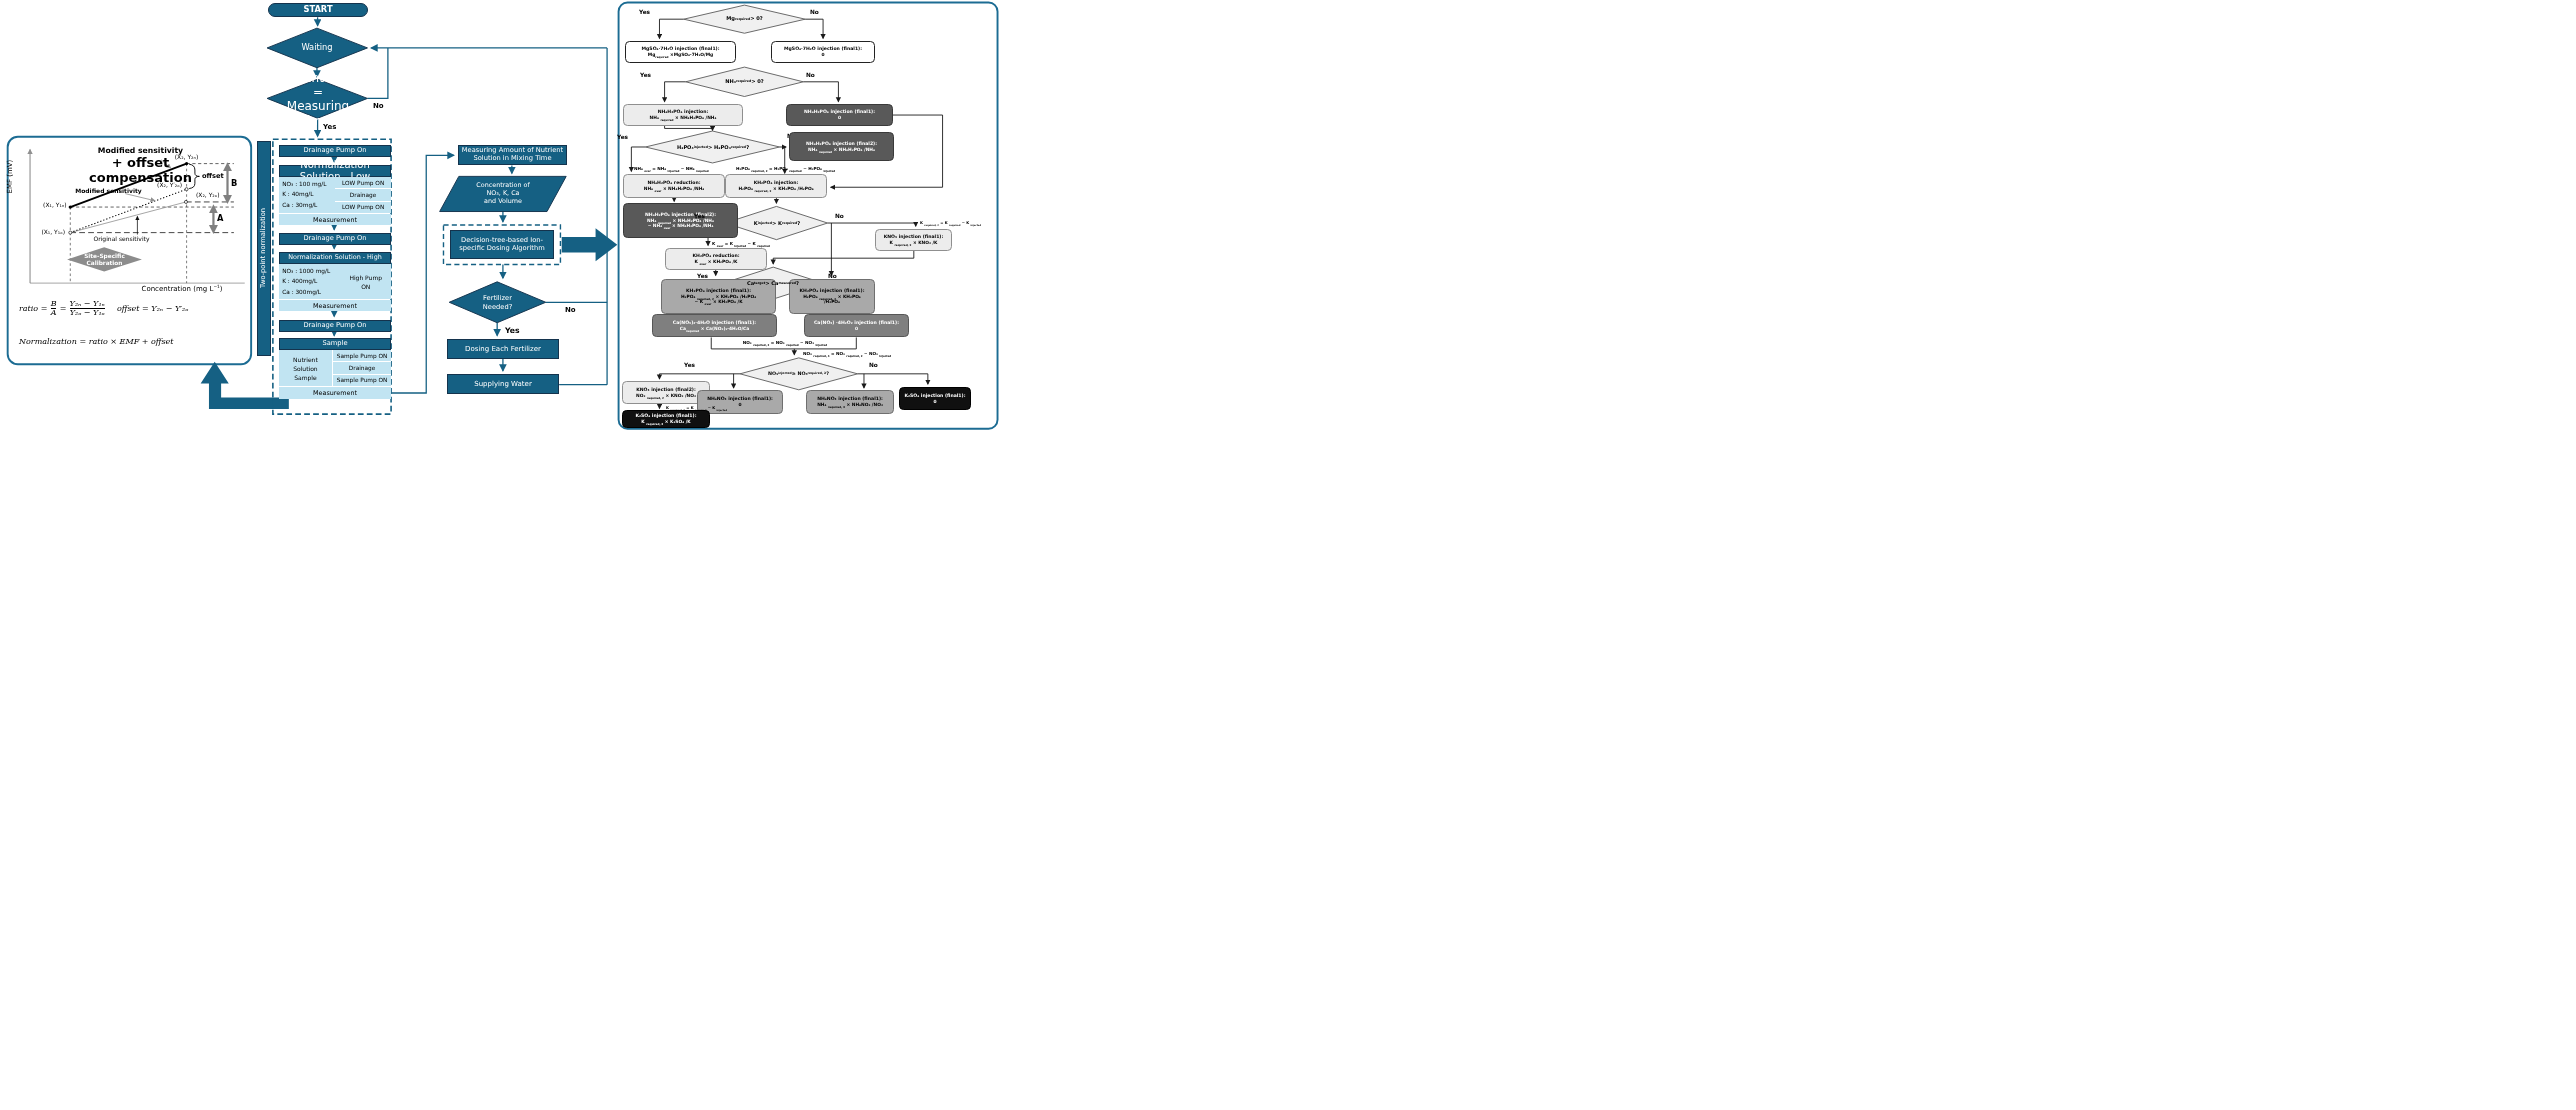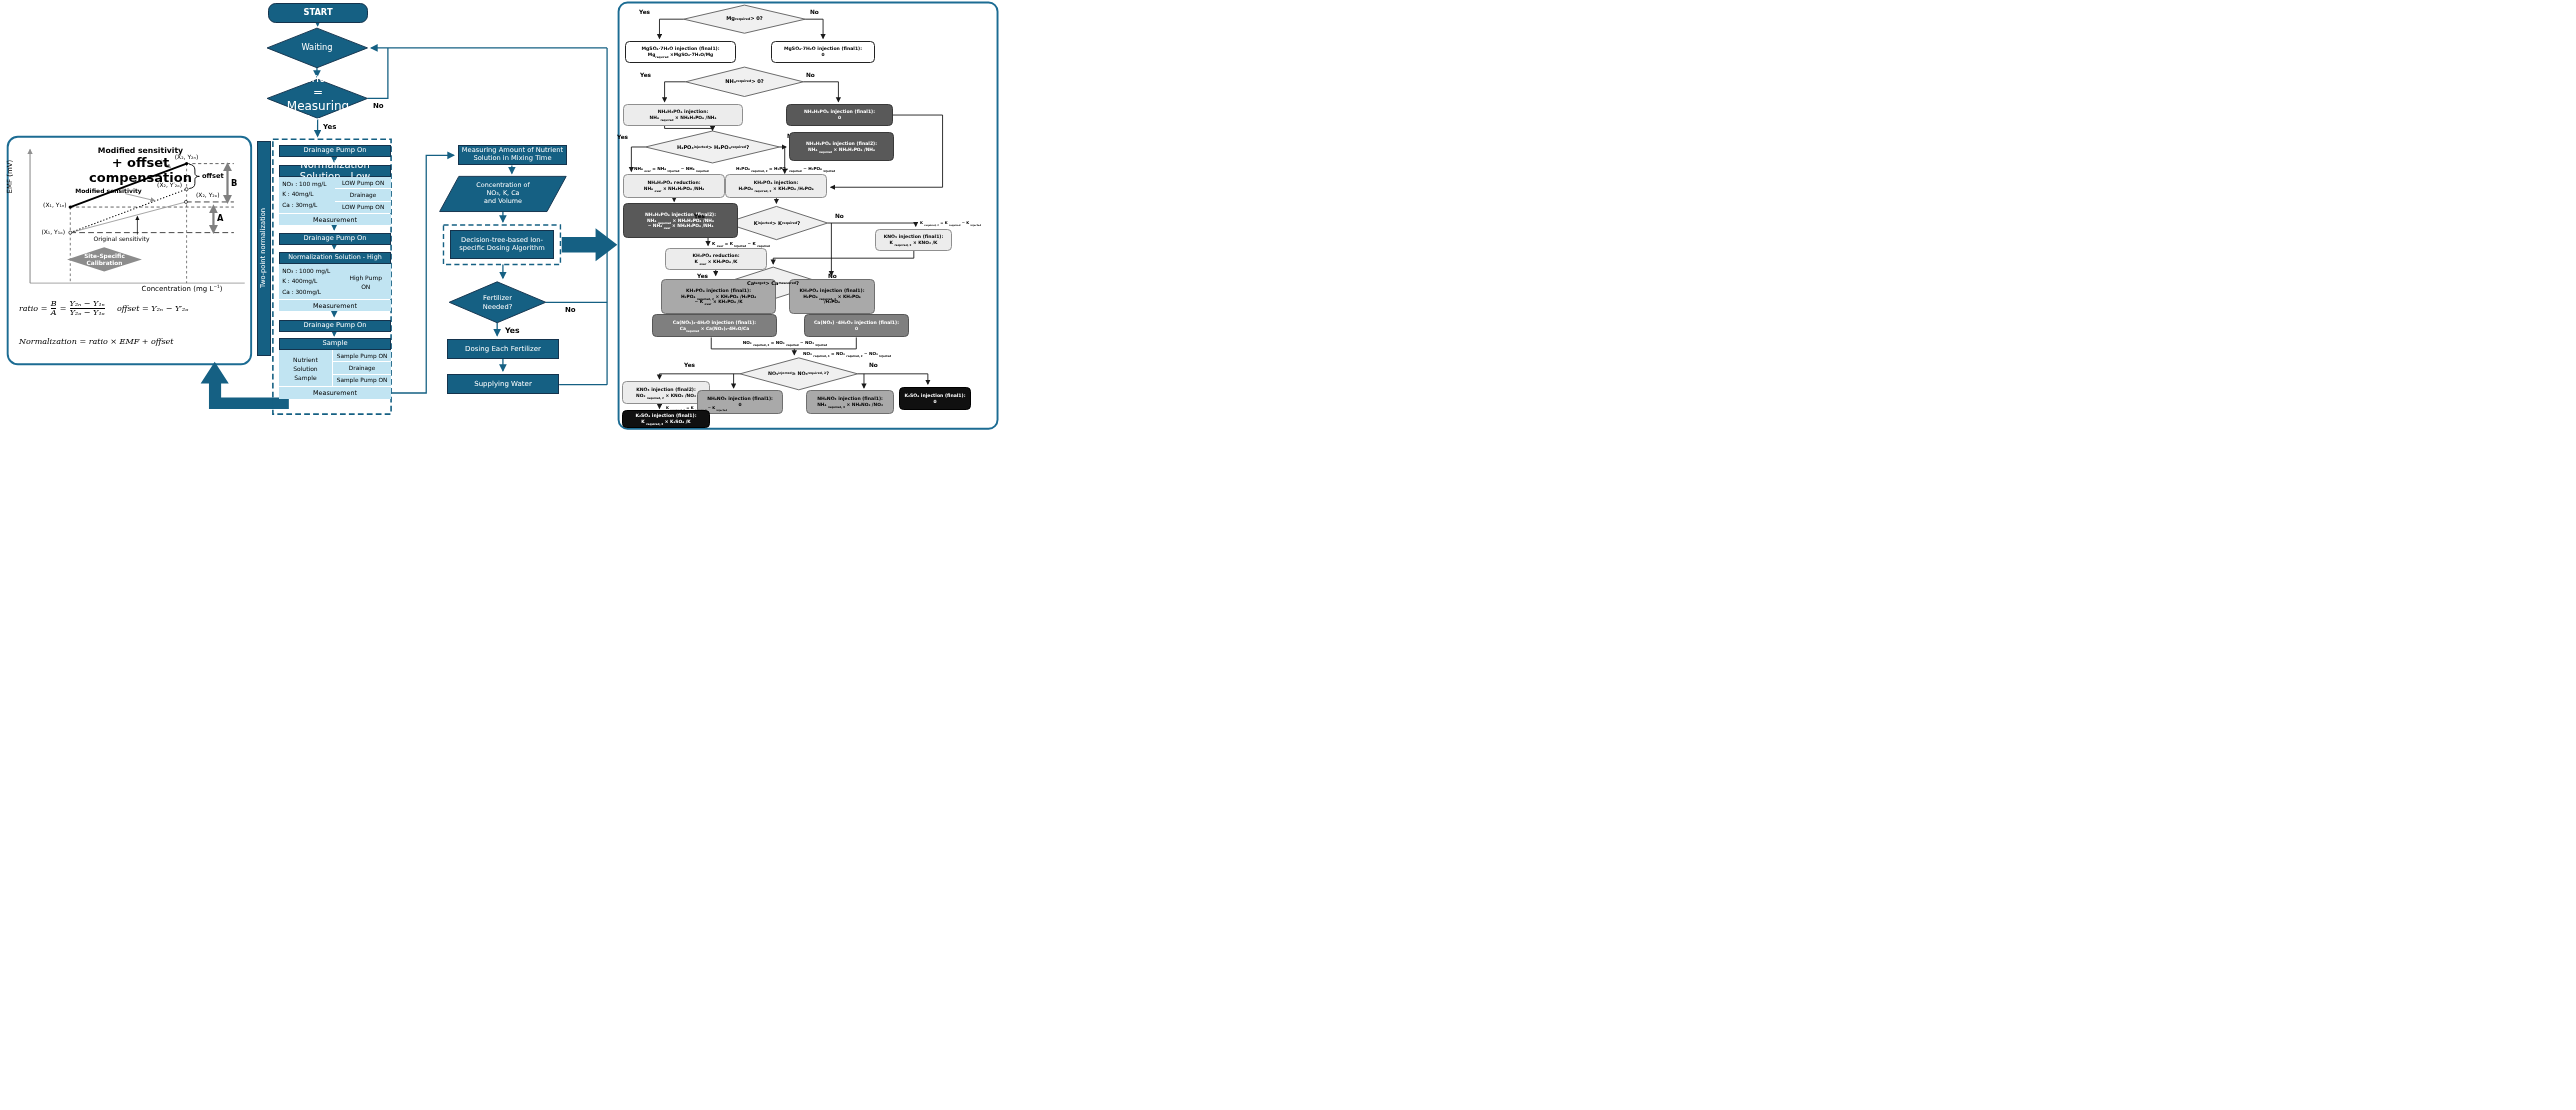--- a/index.html
+++ b/index.html
@@ -194,21 +194,21 @@
   <span class="frac">
         <span class="num">Y₂ₙ − Y₁ₙ</span>
         <span class="den">Y₂ₒ − Y₁ₒ</span>
       </span>
   <span style="margin-left:9px;">offset = Y₂ₙ − Y′₂ₒ</span>
 </div>
 <div class="eqrow" style="left:19px;top:337px;width:224px;">
   <span>Normalization = ratio × EMF + offset</span>
 </div>
 
-<div class="abs tealbox" style="left:268px;top:3.2px;width:100px;height:20px;border-radius:7.7px;font-size:8.3px;font-weight:bold;">
+<div class="abs tealbox" style="left:268px;top:3.2px;width:100px;height:14px;border-radius:7.7px;font-size:8.3px;font-weight:bold;">
       <span>START</span>
     </div>
 <div class="dtext" style="left:285px;top:41px;width:64px;height:14px;font-size:8.3px;">
       <span>Waiting</span>
     </div>
 <div class="dtext" style="left:275px;top:91px;width:86px;height:16.6px;font-size:12px;">
   <span>Current Time =</span>
       <span>Measuring Time?</span>
 </div>
 <div class="yn" style="left:373px;top:102px;font-size:7px;">No</div>

